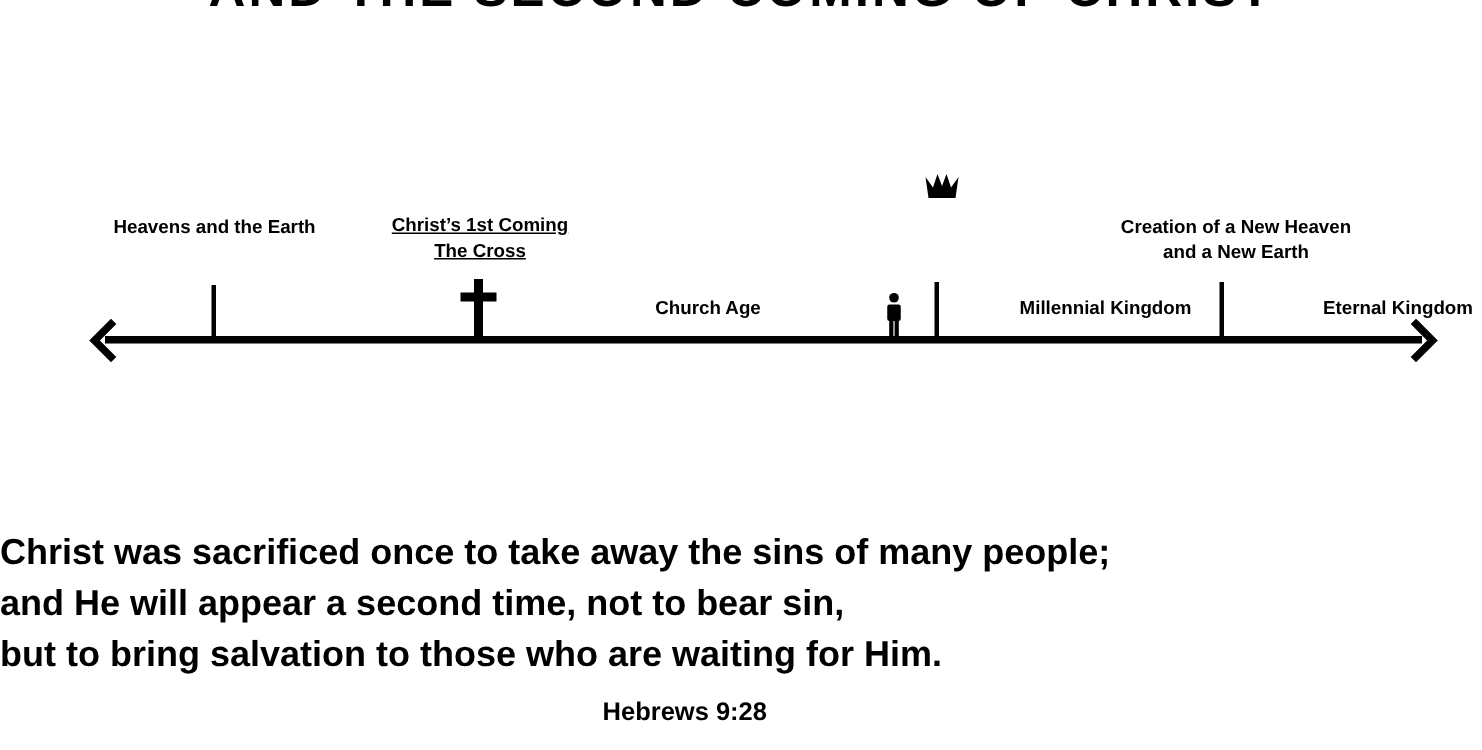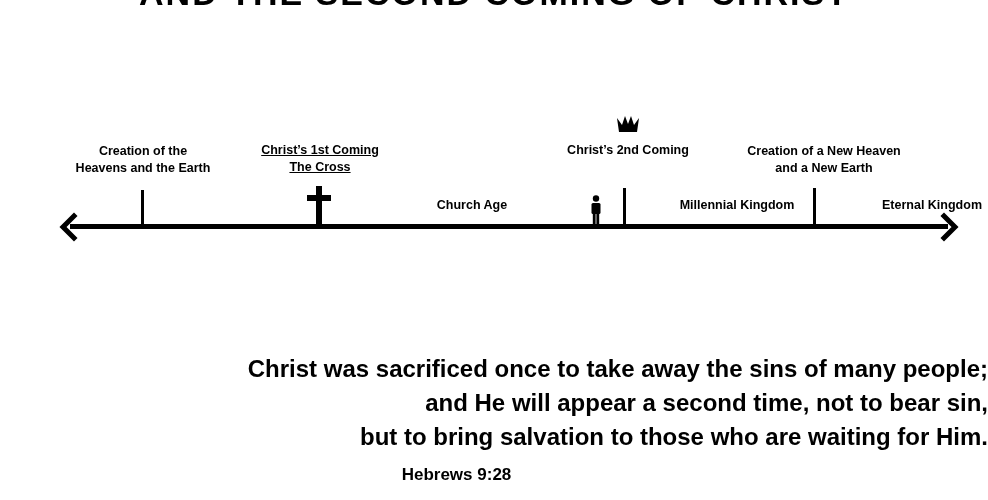--- a/index.html
+++ b/index.html
@@ -6,39 +6,37 @@
   body { width:988px; height:500px; position:relative; overflow:hidden;
          font-family:"Liberation Sans", "DejaVu Sans", sans-serif; color:#000; }
   .title { position:absolute; left:0; width:988px; top:-26px; text-align:center;
            font-weight:bold; font-size:34px; letter-spacing:2px; color:#000; white-space:nowrap; }
   .lbl { position:absolute; text-align:center; font-weight:bold; font-size:12.5px; line-height:17px; white-space:nowrap;
          transform:translateX(-50%); }
   .era { position:absolute; font-weight:bold; font-size:12.5px; white-space:nowrap; transform:translateX(-50%); top:198px; }
   .line { position:absolute; left:70px; top:224px; width:878px; height:5px; background:#000; }
   .tick { position:absolute; width:3px; background:#000; }
   svg.abs { position:absolute; overflow:visible; }
-  .verse { position:absolute; left:0; width:988px; top:352px; text-align:right; font-weight:bold;
+  .verse { position:absolute; left:0; width:988px; top:352px; text-align:left; font-weight:bold;
            font-size:24px; line-height:34px; }
   .ref { position:absolute; left:0; width:913px; top:465px; text-align:center; font-weight:bold; font-size:17px; }
 </style>
 </head>
 <body>
 
 <div class="title">AND THE SECOND COMING OF CHRIST</div>
 
 <div class="lbl" style="left:143px; top:143px;">
-  <div>Creation of the</div>
   <div>Heavens and the Earth</div>
 </div>
 <div class="lbl" style="left:320px; top:142px;text-decoration:underline;">
   <div>Christ’s 1st Coming</div>
   <div>The Cross</div>
 </div>
 <div class="lbl" style="left:628px; top:142px;">
-  <div>Christ’s 2nd Coming</div>
 </div>
 <div class="lbl" style="left:824px; top:143px;">
   <div>Creation of a New Heaven</div>
   <div>and a New Earth</div>
 </div>
 
 <svg class="abs" style="left:616px; top:115px;" width="24" height="18" viewBox="0 0 24 18">
   <path d="M1 3 L6 10 L9 1 L12 9 L15 1 L18 10 L23 3 L21 17 L3 17 Z" fill="#000"></path>
 </svg>
 

